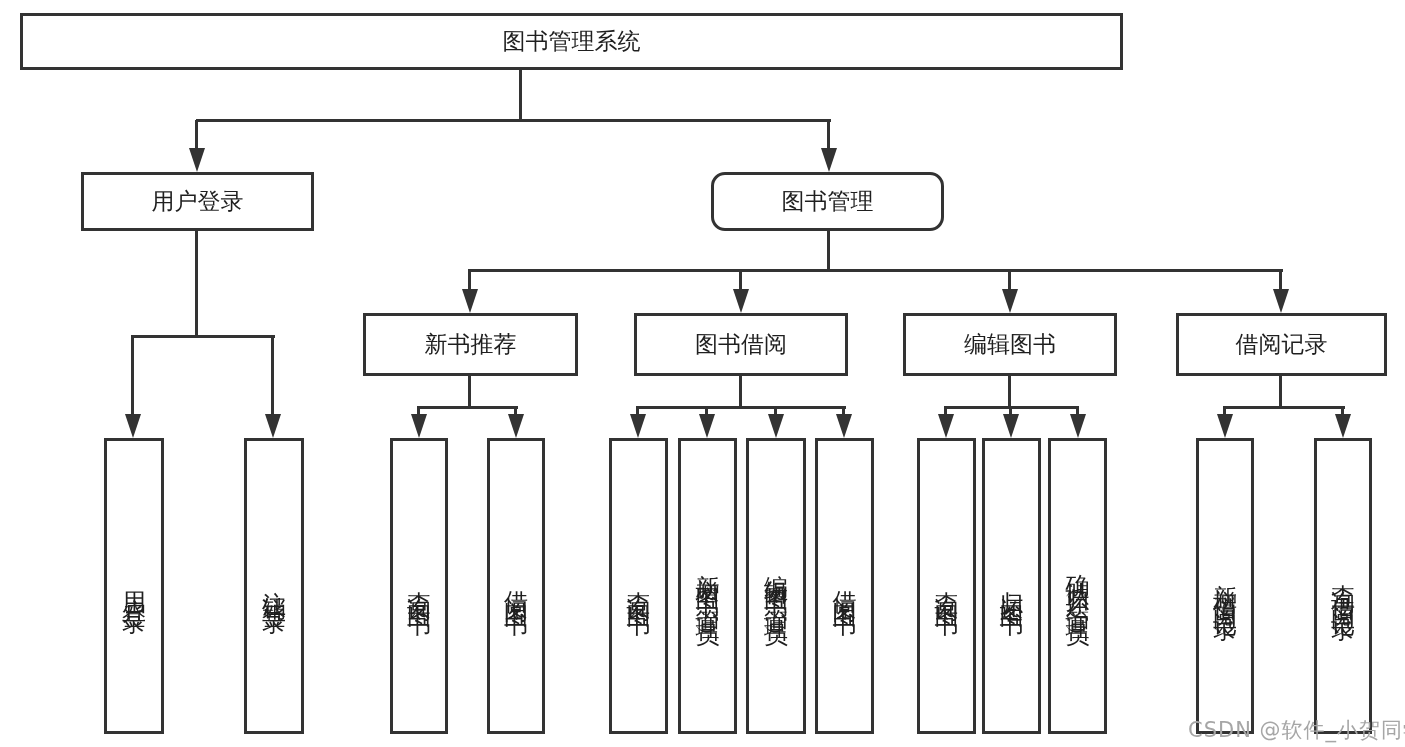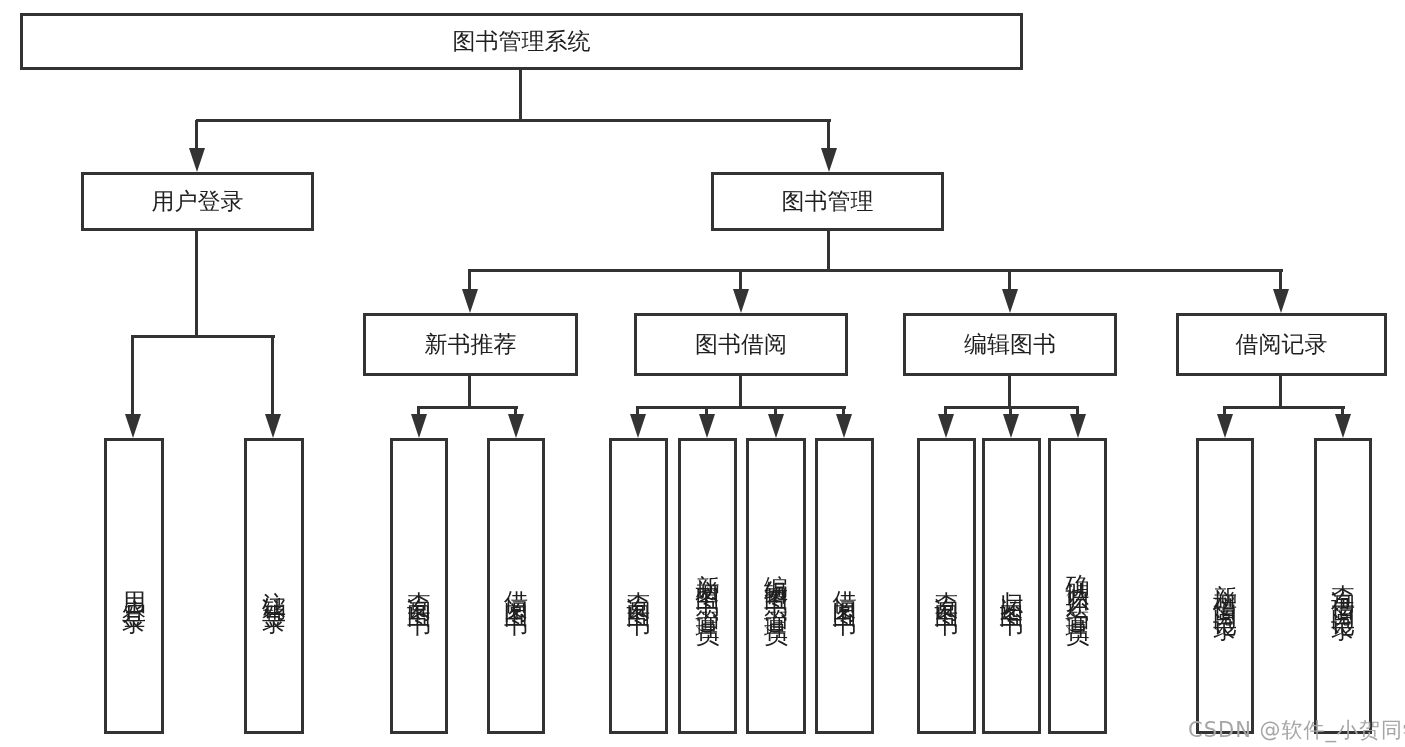--- a/index.html
+++ b/index.html
@@ -44,37 +44,37 @@
     letter-spacing:1px;
     z-index:5;
     white-space:nowrap;
   }
 </style>
 </head>
 <body>
 
 <div class="canvas">
 
-  <div class="box" style="left:20px;top:13px;width:1003px;height:57px;">
+  <div class="box" style="left:20px;top:13px;width:1103px;height:57px;">
     <span>图书管理系统</span>
   </div>
 
   <div>
     <div class="line" style="left:519px;top:70px;width:3px;height:52px;"></div>
     <div class="line" style="left:196px;top:119px;width:635px;height:3px;"></div>
     <div class="line" style="left:195px;top:120px;width:3px;height:32px;"></div>
     <div class="arrow" style="left:189px;top:148px;"></div>
     <div class="line" style="left:827px;top:120px;width:3px;height:32px;"></div>
     <div class="arrow" style="left:821px;top:148px;"></div>
   </div>
 
   <div class="box" style="left:81px;top:172px;width:233px;height:59px;">
     <span>用户登录</span>
   </div>
-  <div class="box" style="left:711px;top:172px;width:233px;height:59px;">
+  <div class="box" style="left:711px;top:172px;width:233px;height:59px;border-radius:14px;">
     <span>图书管理</span>
   </div>
 
   <div>
     <div class="line" style="left:195px;top:231px;width:3px;height:107px;"></div>
     <div class="line" style="left:131px;top:335px;width:144px;height:3px;"></div>
     <div class="line" style="left:131px;top:336px;width:3px;height:80px;"></div>
     <div class="arrow" style="left:125px;top:414px;"></div>
     <div class="line" style="left:271px;top:336px;width:3px;height:80px;"></div>
     <div class="arrow" style="left:265px;top:414px;"></div>

